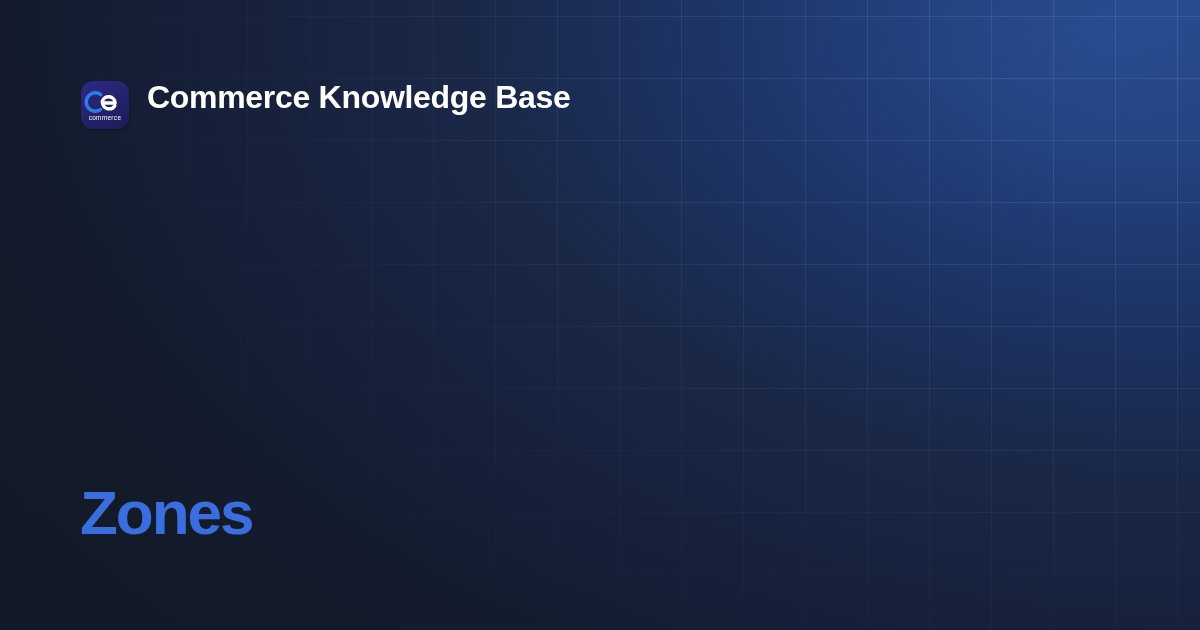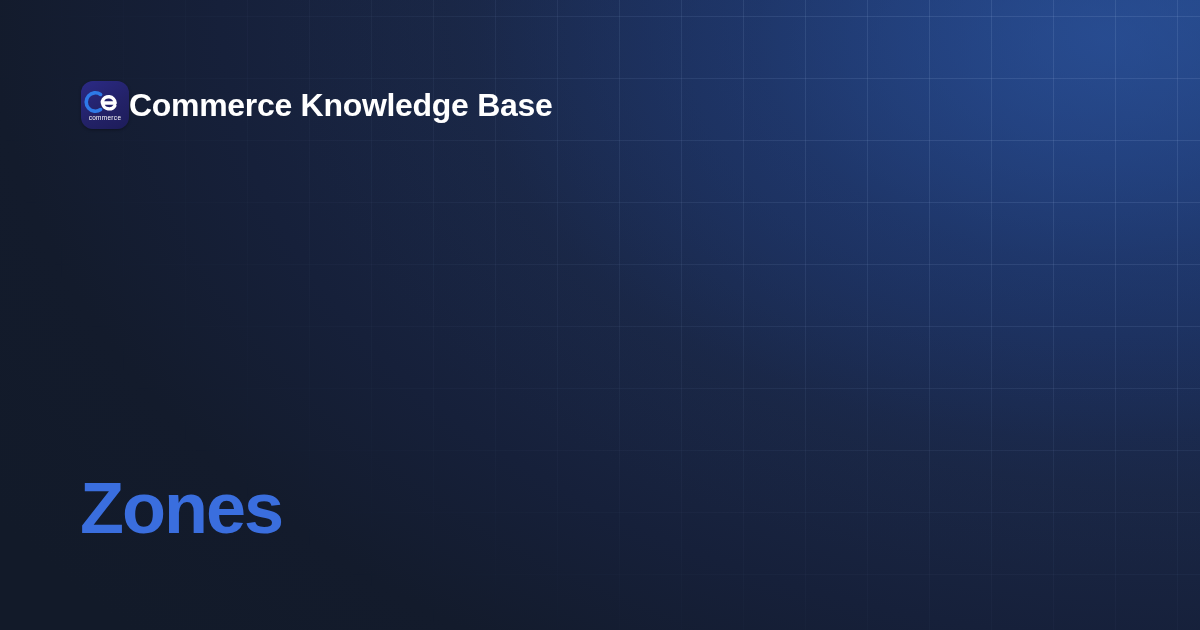--- a/index.html
+++ b/index.html
@@ -79,21 +79,21 @@
         rgba(0,0,0,0.08) 78%,
         rgba(0,0,0,0) 90%);
   }
 
   
   .brand {
     position: absolute;
     left: 81px;
     top: 81px;
     display: flex;
-    align-items: center;
+    gap: 18px;
   }
 
   .brand-logo {
     width: 48px;
     height: 48px;
     border-radius: 12px;
     background: linear-gradient(150deg, #2b2a86 0%, #232268 55%, #1d1c5a 100%);
     display: flex;
     flex-direction: column;
     align-items: center;
@@ -111,21 +111,21 @@
     letter-spacing: -0.3px;
     line-height: 1;
     white-space: nowrap;
   }
 
   
   .headline {
     position: absolute;
     left: 80px;
     bottom: 86px;
-    font-size: 72px;
+    font-size: 62px;
     font-weight: 700;
     line-height: 1;
     letter-spacing: -2px;
     color: #3a6ede;
     white-space: nowrap;
     margin-top: 38px;
   }
 </style>
 </head>
 <body>

